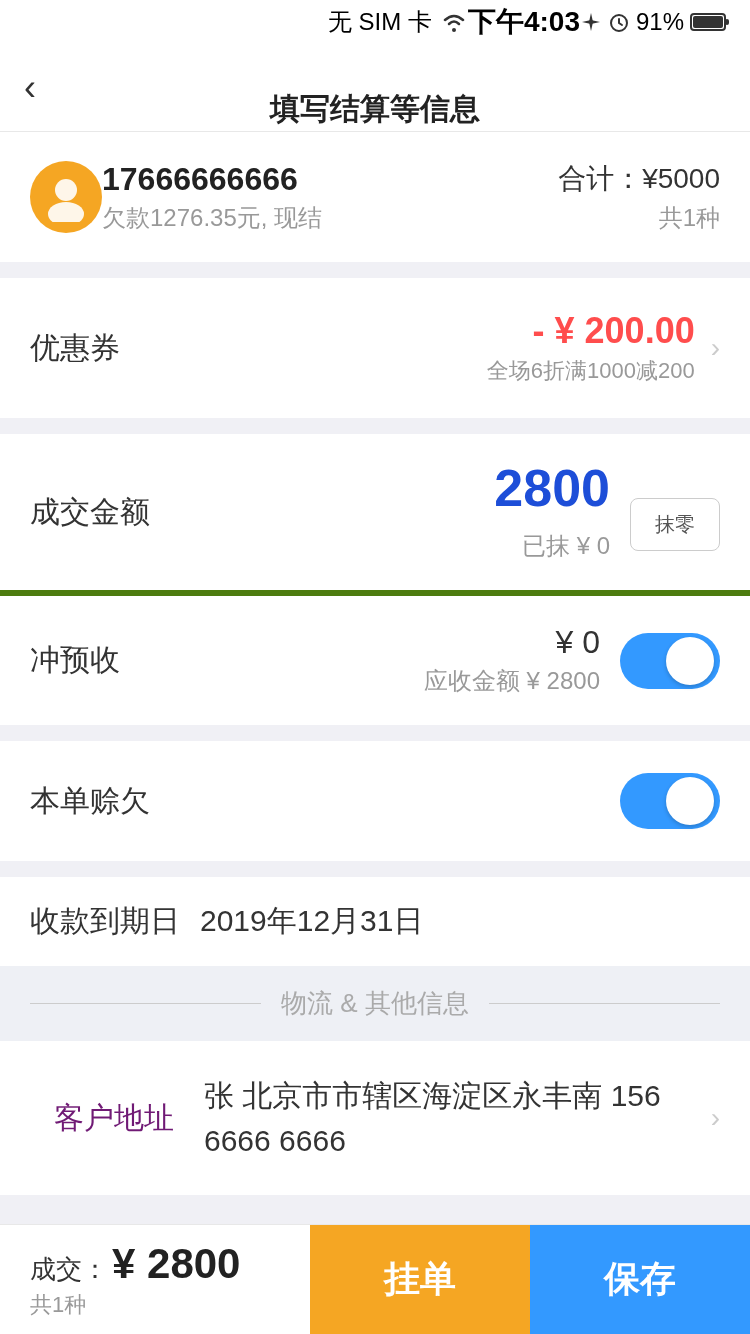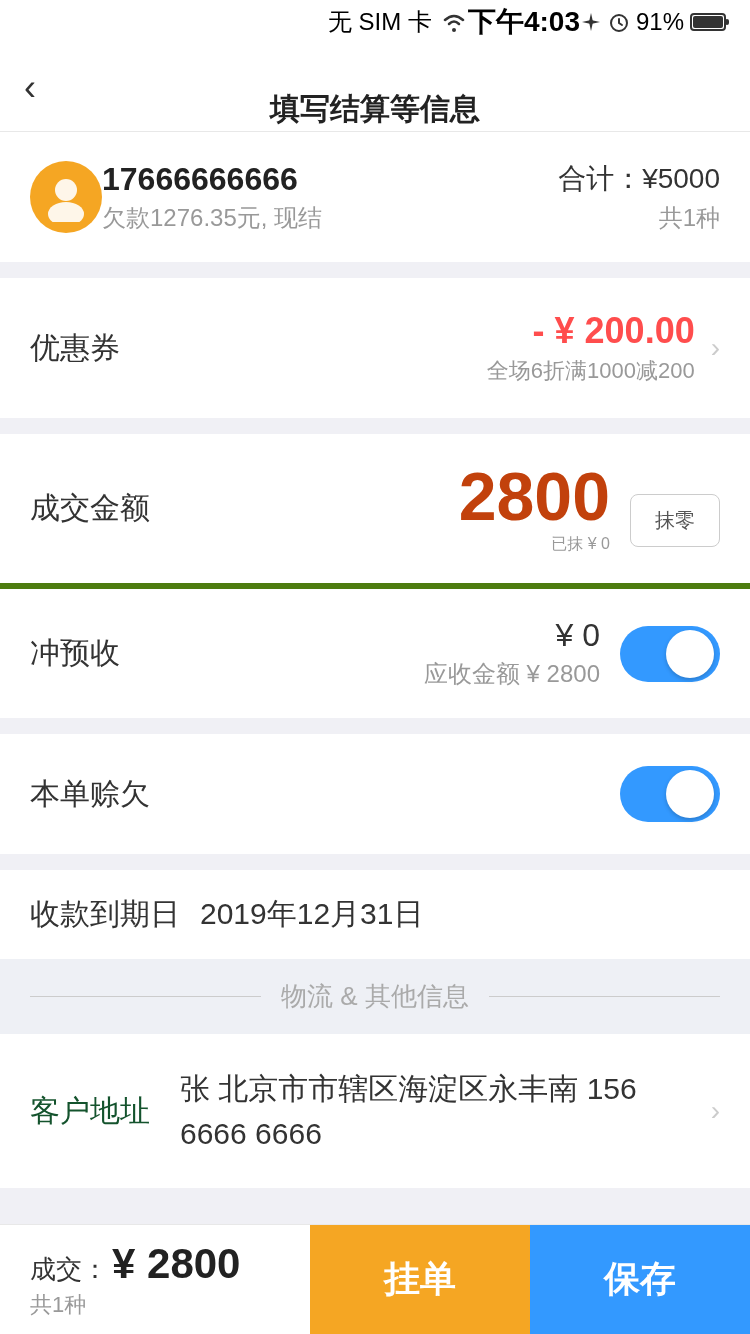--- a/index.html
+++ b/index.html
@@ -170,29 +170,29 @@
     }
     .deal-right {
       display: flex;
       align-items: center;
       gap: 20px;
     }
     .deal-amount-col {
       text-align: right;
     }
     .deal-number {
-      font-size: 68px;
+      font-size: 52px;
       font-weight: 700;
-      color: #c2410c;
+      color: #1d4ed8;
       line-height: 1;
     }
     .deal-zero {
-      font-size: 16px;
+      font-size: 24px;
       color: #999;
-      margin-top: 4px;
+      margin-top: 16px;
     }
     .round-btn {
       border: 1px solid #ccc;
       border-radius: 8px;
       padding: 12px 24px;
       font-size: 20px;
       color: #555;
       background: #fff;
       cursor: pointer;
       margin-top: 24px;
@@ -299,23 +299,24 @@
       background: #fff;
       margin-top: 0;
       margin-bottom: 0;
       padding: 32px 30px;
       display: flex;
       align-items: center;
       justify-content: space-between;
     }
     .address-label {
       font-size: 30px;
-      color: #14532d;
+      color: #701a75;
       flex-shrink: 0;
       margin-right: 30px;
+      margin-left: 24px;
     }
     .address-value {
       font-size: 30px;
       color: #333;
       flex: 1;
       line-height: 1.5;
     }
     .address-chevron {
       font-size: 28px;
       color: #ccc;

